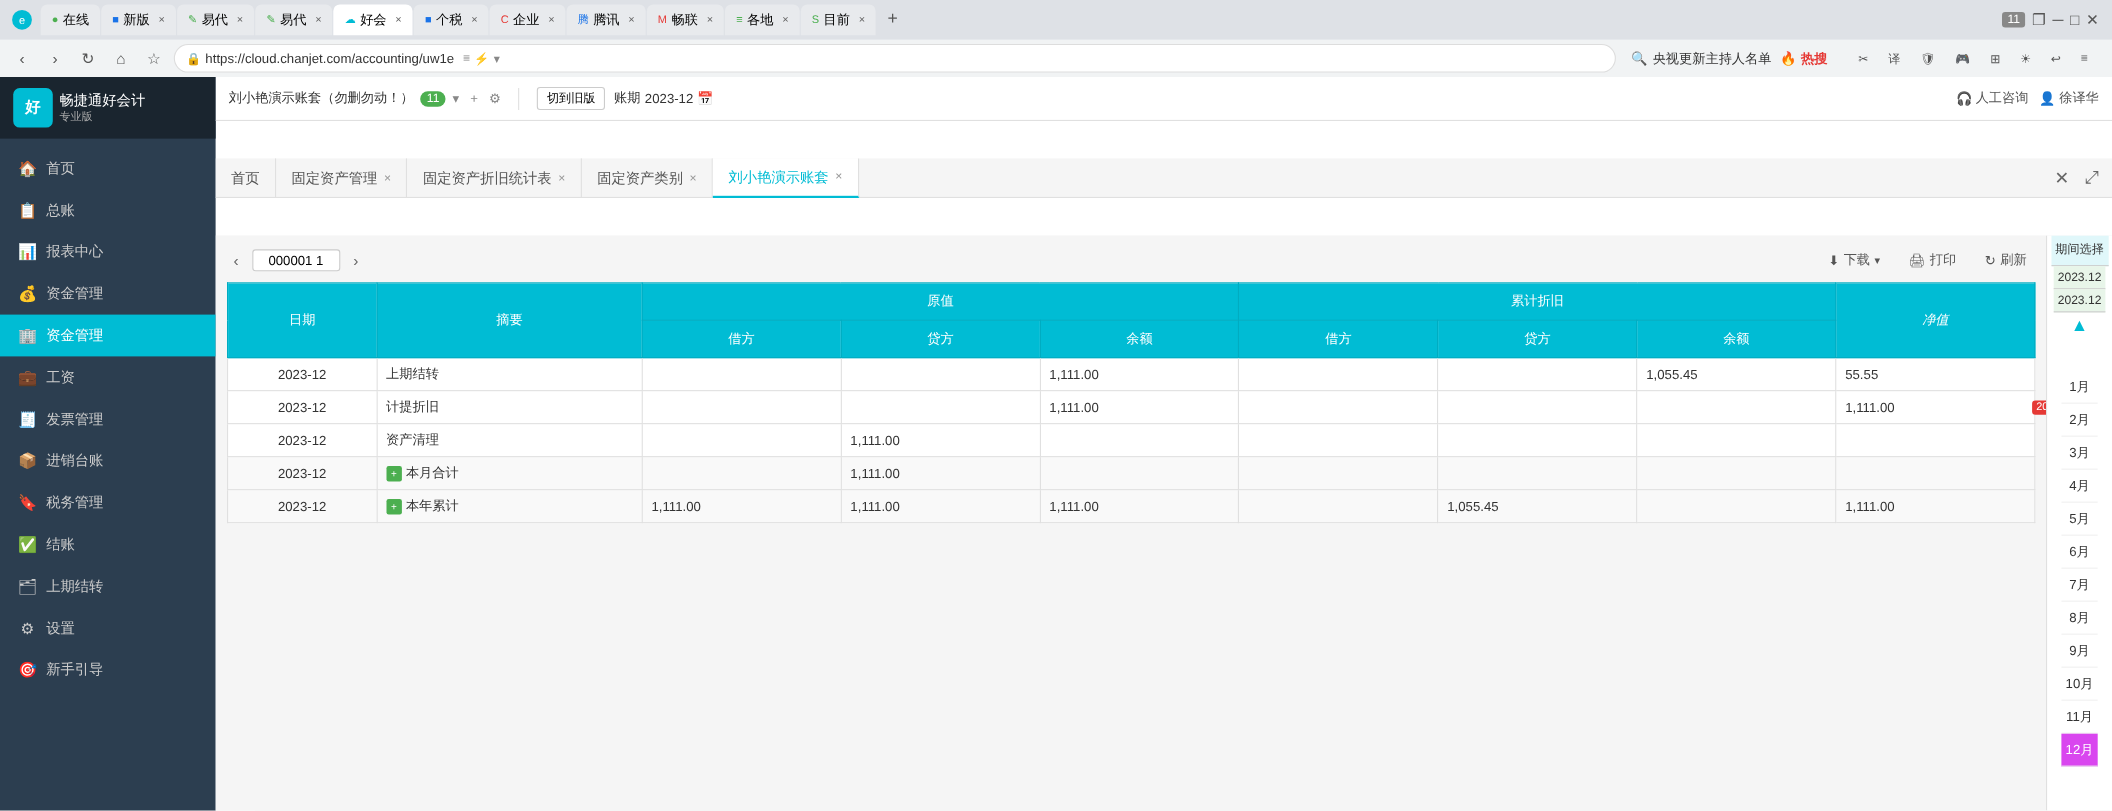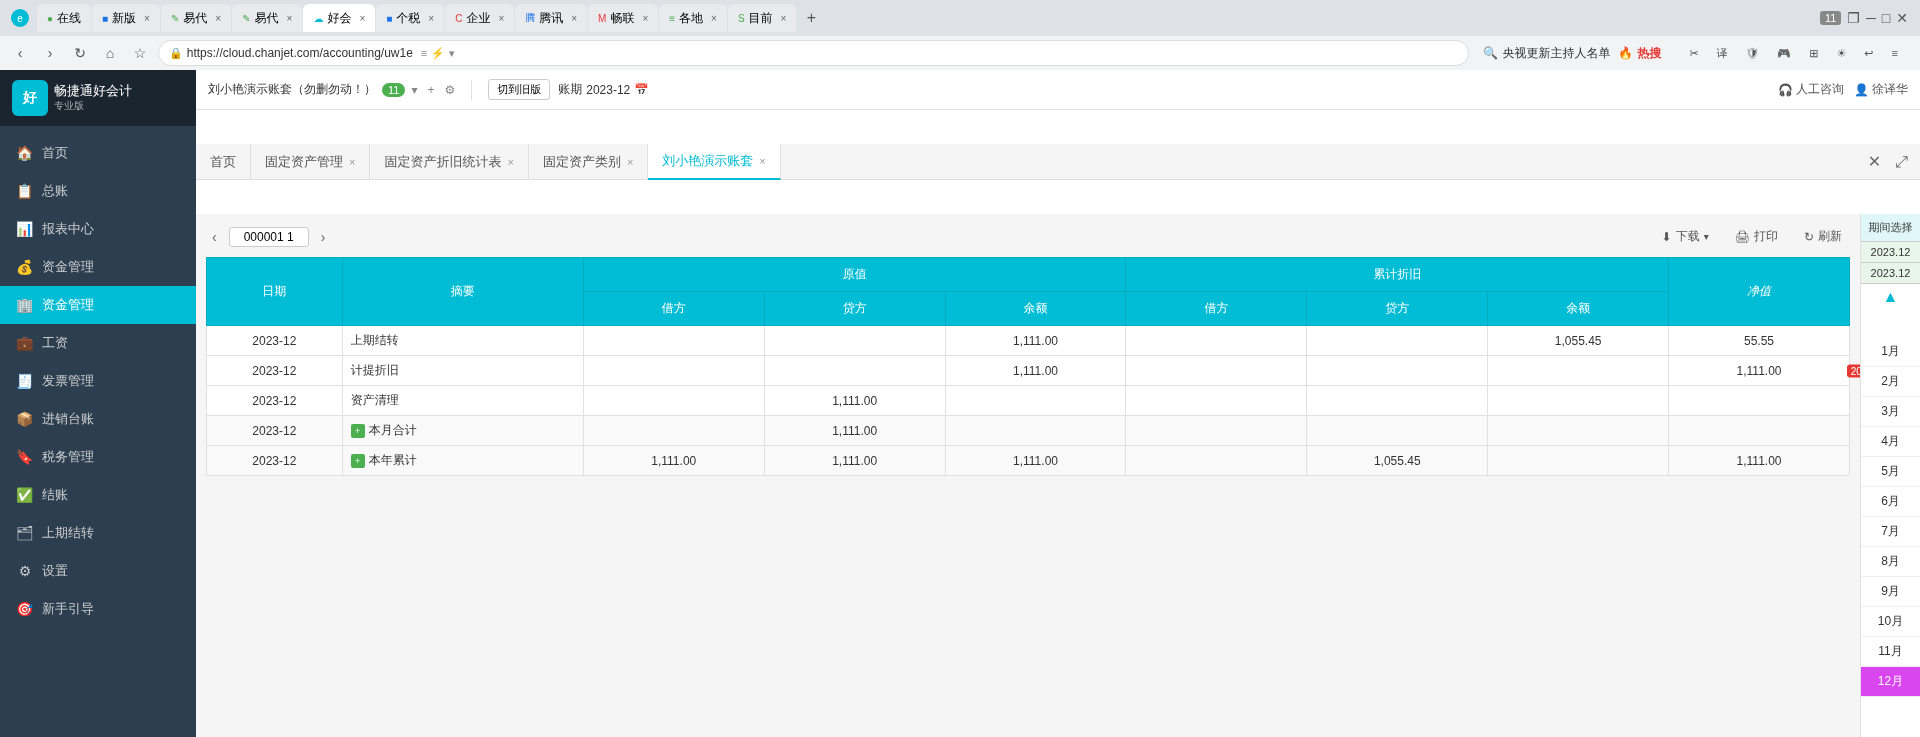--- a/index.html
+++ b/index.html
@@ -62,28 +62,28 @@
     .toolbar-row { display: flex; align-items: center; justify-content: space-between; margin-bottom: 8px; }
     .nav-row { display: flex; align-items: center; gap: 6px; }
     .nav-arrow { cursor: pointer; color: #666; font-size: 14px; padding: 2px 6px; }
     .page-num-box { border: 1px solid #ccc; padding: 2px 8px; border-radius: 3px; font-size: 12px; background: #fff; min-width: 80px; text-align: center; }
     .action-btns { display: flex; align-items: center; gap: 10px; }
     .action-btn { display: flex; align-items: center; gap: 4px; cursor: pointer; font-size: 12px; color: #555; padding: 4px 8px; }
 
     
     .ledger-table { width: 100%; border-collapse: collapse; background: #fff; }
     .ledger-table th { background: #00bcd4; color: #fff; text-align: center; padding: 8px 6px; border: 1px solid #00acc1; font-size: 12px; font-weight: normal; }
-    .ledger-table td { border: 1px solid #e0e0e0; padding: 6px 8px; font-size: 12px; color: #333; text-align: center; }
+    .ledger-table td { border: 1px solid #e0e0e0; padding: 6px 8px; font-size: 12px; color: #333; text-align: left; }
     .ledger-table td.text-left { text-align: left; }
     .ledger-table td.text-center { text-align: center; }
     .row-label { display: flex; align-items: center; gap: 4px; }
     .row-icon { width: 14px; height: 14px; background: #4caf50; border-radius: 2px; display: inline-flex; align-items: center; justify-content: center; color: #fff; font-size: 9px; flex-shrink: 0; }
 
     
-    .period-panel { width: 60px; background: #fff; border-left: 1px solid #e0e0e0; display: flex; flex-direction: column; }
+    .period-panel { width: 60px; background: #fff; border-left: 1px solid #e0e0e0; display: flex; flex-direction: column; align-items: center; }
     .period-title { background: #e0f7fa; padding: 6px 4px; font-size: 11px; text-align: center; color: #333; line-height: 1.4; border-bottom: 1px solid #ccc; }
     .period-selected { background: #e8f5e9; padding: 4px; font-size: 11px; text-align: center; color: #333; border-bottom: 1px solid #ccc; }
     .period-months { flex: 1; margin-top: 27px; }
     .period-month { padding: 6px 4px; text-align: center; font-size: 12px; color: #333; cursor: pointer; border-bottom: 1px solid #f0f0f0; }
     .period-month.active { background: #d946ef; color: #fff; }
     .scroll-up { text-align: center; padding: 4px; cursor: pointer; color: #00bcd4; font-size: 16px; }
   </style>
 </head>
 <body>
 

